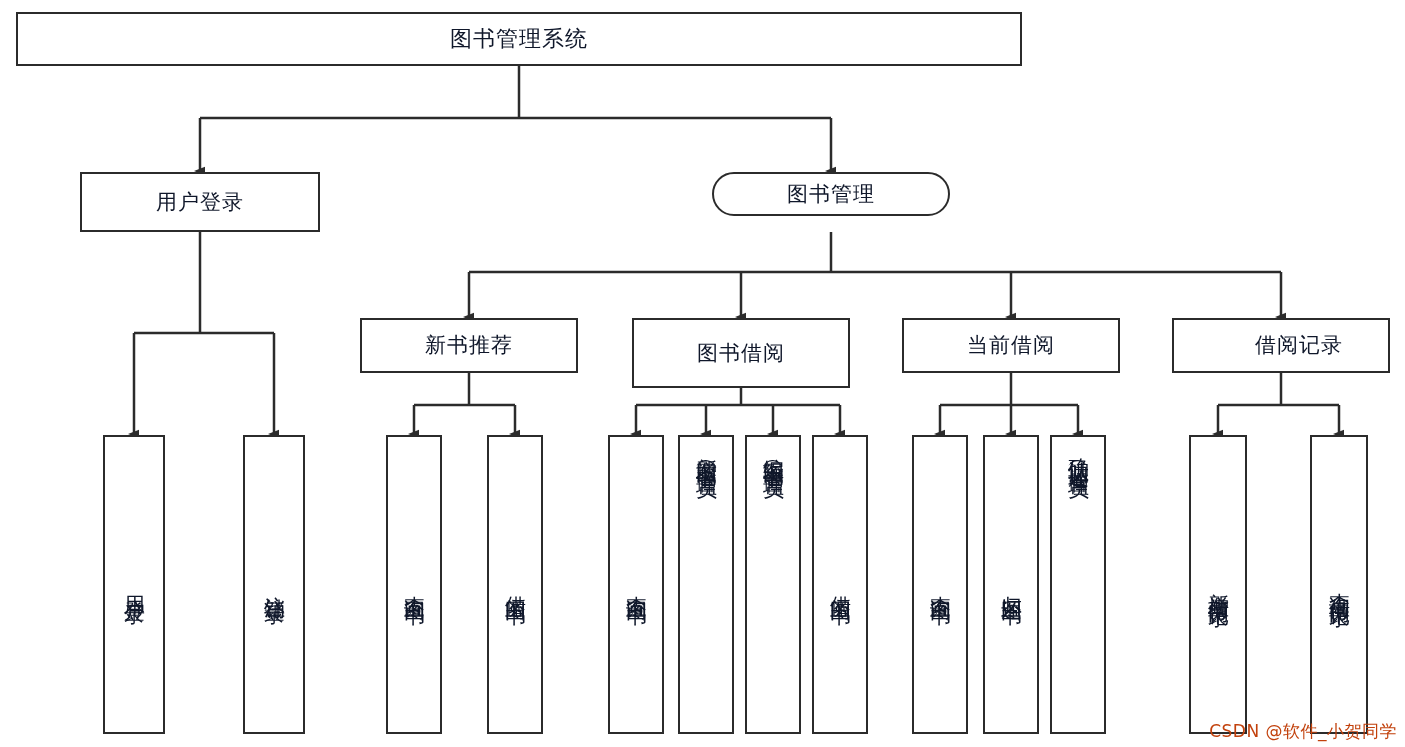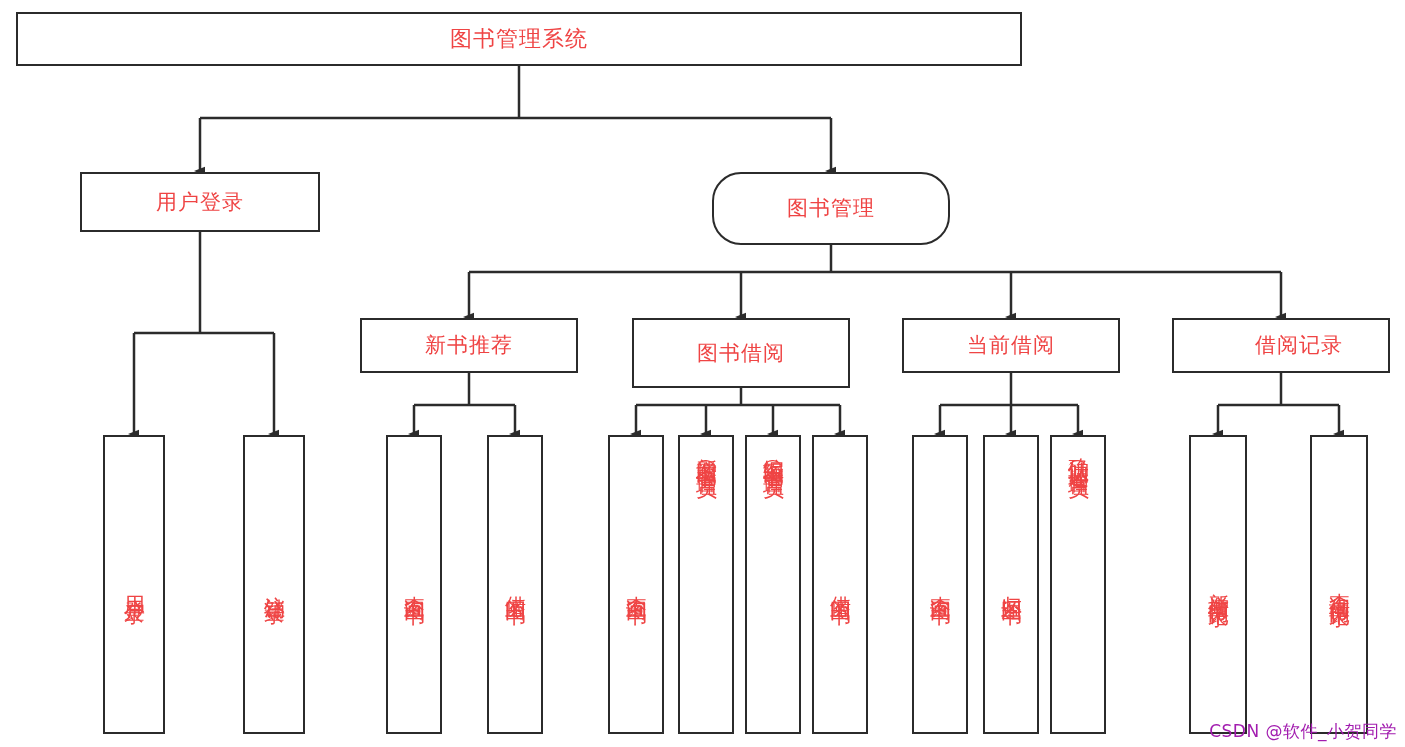--- a/index.html
+++ b/index.html
@@ -30,21 +30,21 @@
     background: #ffffff;
     border: 2.5px solid #2b2b2b;
     display: flex;
     align-items: center;
     justify-content: center;
     z-index: 2;
   }
   .node-label {
     font-size: 21px;
     line-height: 1.15;
-    color: #ef4444;
+    color: #0f172a;
     letter-spacing: 1px;
     text-align: right;
     white-space: nowrap;
   }
   .node.vertical {
     align-items: center;
     justify-content: center;
     padding: 4px 0;
   }
   .node.vertical .node-label {
@@ -58,21 +58,21 @@
   }
   .node.vertical.top-aligned {
     align-items: flex-start;
   }
   .node.root .node-label { font-size: 22px; }
   #watermark {
     position: absolute;
     right: 8px;
     bottom: 4px;
     font-size: 17px;
-    color: #a21caf;
+    color: #c2410c;
     z-index: 5;
     white-space: nowrap;
     letter-spacing: 0.5px;
   }
 </style>
 </head>
 <body>
 
 <div id="canvas">
   <svg id="wires" viewBox="0 0 1405 747">
@@ -118,21 +118,21 @@
       </g>
   </svg>
 
   <div id="nodes">
       <div class="node root" style="left: 16px; top: 12px; width: 1006px; height: 54px;">
         <div class="node-label">图书管理系统</div>
       </div>
       <div class="node" style="left: 80px; top: 172px; width: 240px; height: 60px;">
         <div class="node-label">用户登录</div>
       </div>
-      <div class="node" style="left: 712px; top: 172px; width: 238px; height: 73px; border-radius: 29px;">
+      <div class="node" style="left: 712px; top: 172px; width: 238px; height: 44px; border-radius: 29px;">
         <div class="node-label">图书管理</div>
       </div>
       <div class="node" style="left: 360px; top: 318px; width: 218px; height: 55px;">
         <div class="node-label">新书推荐</div>
       </div>
       <div class="node" style="left: 632px; top: 318px; width: 218px; height: 70px;">
         <div class="node-label">图书借阅</div>
       </div>
       <div class="node" style="left: 902px; top: 318px; width: 218px; height: 55px;">
         <div class="node-label">当前借阅</div>

